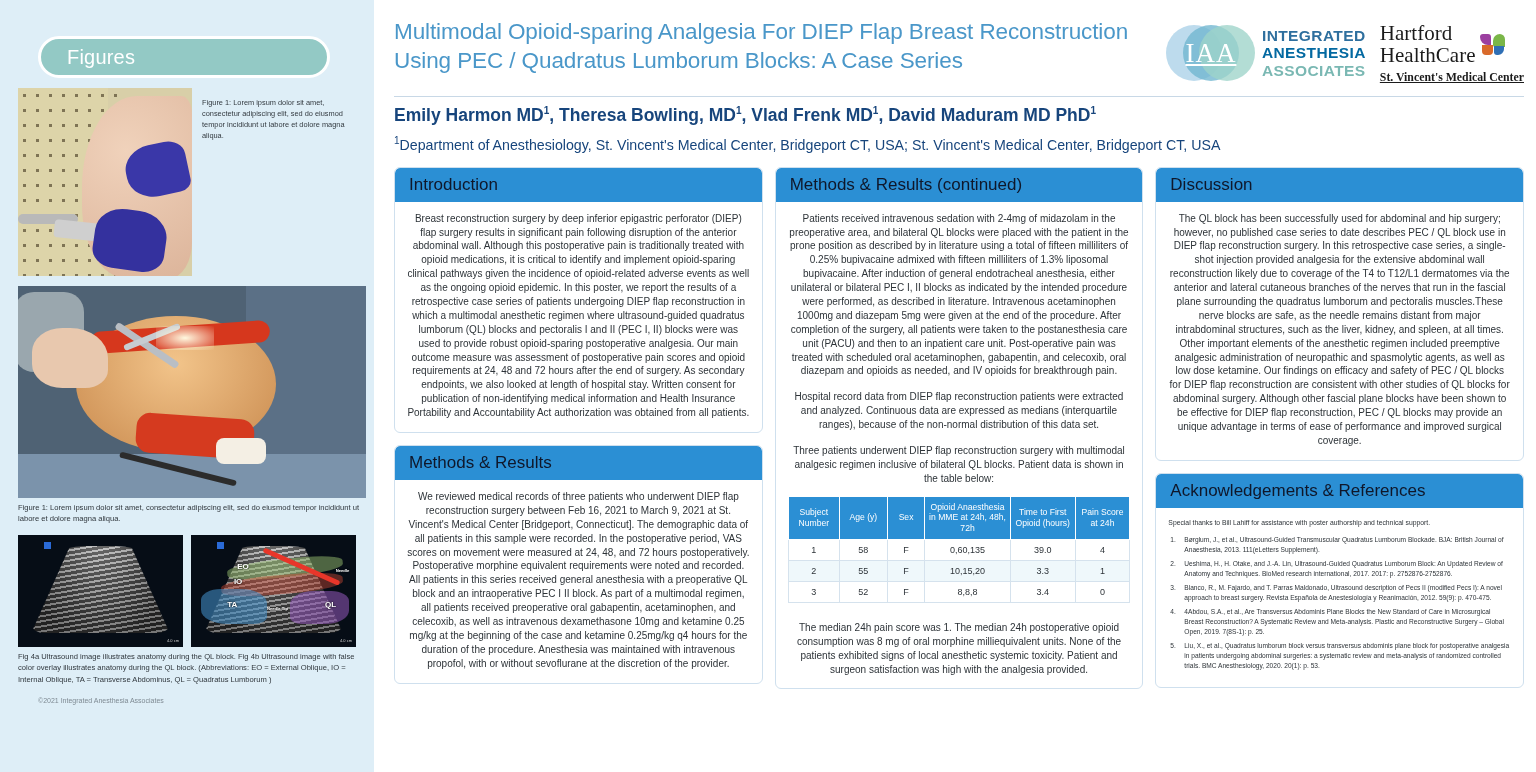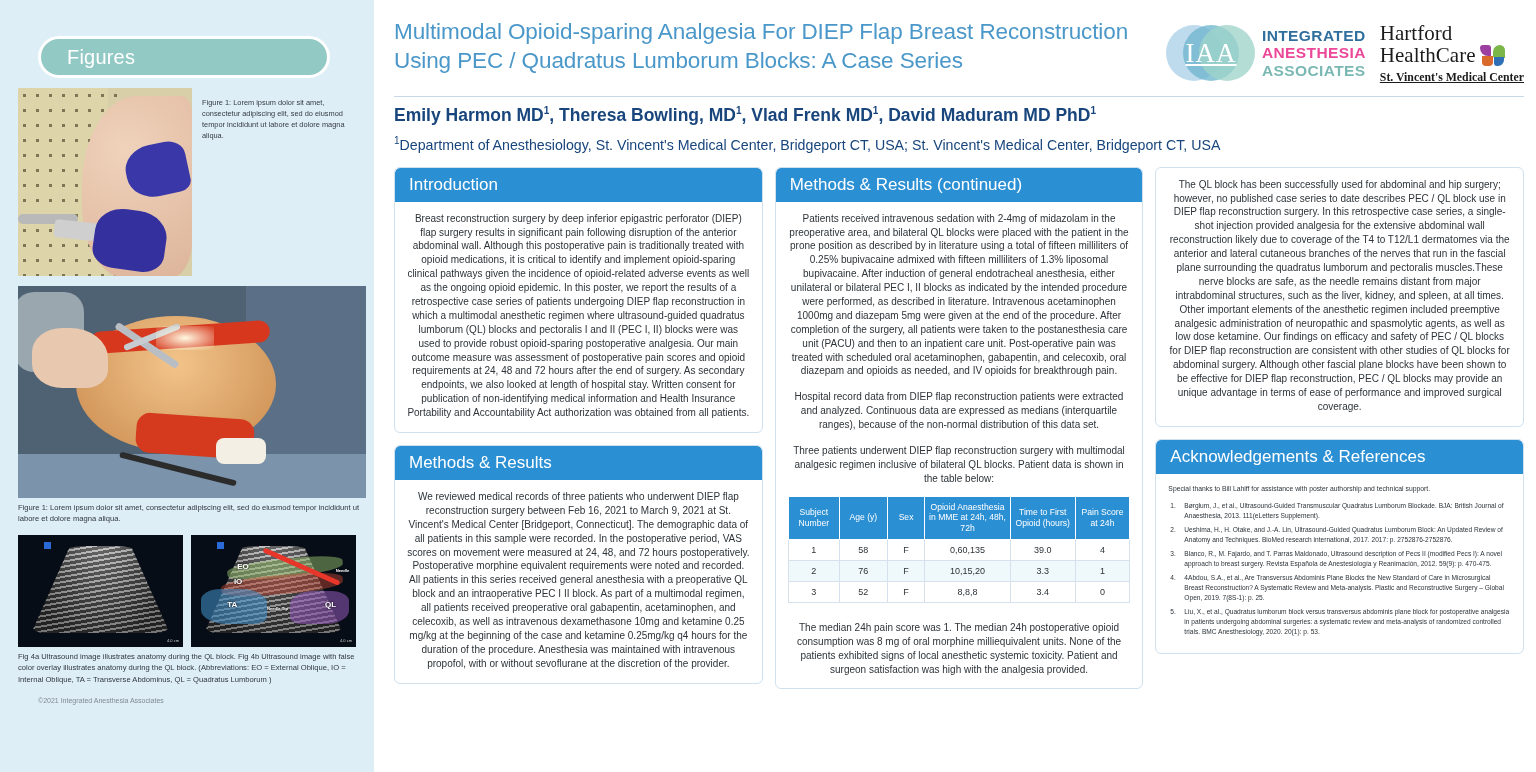--- a/index.html
+++ b/index.html
@@ -143,25 +143,25 @@
   .iaa-c2 { left: 17px; background: #6fb6cf; }
   .iaa-c3 { left: 33px; background: #9ed3c9; }
   .iaa-text-letters {
     position: absolute; inset: 0; display: flex; align-items: center;
     justify-content: center; color: #ffffff; font-size: 27px;
     font-family: "Liberation Serif", serif; letter-spacing: 1px; padding-left: 2px; text-decoration: underline;
   }
   .iaa-words { line-height: 1.12; }
   .iaa-words div { font-size: 15.5px; font-weight: 700; letter-spacing: .4px; }
   .iaa-w1 { color: #2e6f9e; }
-  .iaa-w2 { color: #ec4899; }
+  .iaa-w2 { color: #0369a1; }
   .iaa-w3 { color: #7ab8b3; }
 
   .hhc-logo { padding-top: 2px; }
-  .hhc-top { display: flex; align-items: flex-end; }
+  .hhc-top { display: flex; align-items: center; }
   .hhc-name { font-family: "Liberation Serif", serif; font-size: 21px; line-height: 1.06; color: #1b1b1b; font-weight: 400;}
   .hhc-mark { position: relative; width: 26px; height: 22px; margin-left: 5px; margin-top: 1px;}
   .m1{position:absolute;left:0;top:0;width:11px;height:11px;background:#9c3fa0;border-radius:3px 3px 0 8px;}
   .m2{position:absolute;left:13px;top:0;width:12px;height:13px;background:#7ab648;border-radius:8px 6px 0 3px;}
   .m3{position:absolute;left:2px;top:11px;width:11px;height:10px;background:#d96a2b;border-radius:0 0 4px 4px;}
   .m4{position:absolute;left:14px;top:12px;width:10px;height:9px;background:#2f6fb5;border-radius:0 0 6px 3px;}
   .hhc-sub { font-family: "Liberation Serif", serif; font-size: 11.8px; color: #1b1b1b; font-weight: 700; margin-top: 3px; text-decoration: underline;}
 
   .rule { height: 1px; background: #c8d8e6; margin: 10px 0 8px 0; }
 
@@ -174,21 +174,21 @@
   .columns { display: flex; gap: 12px; margin-top: 14px; }
   .col { flex: 1; display: flex; flex-direction: column; gap: 12px; }
 
   .card {
     background: #ffffff;
     border: 1px solid #cfe0ee;
     border-radius: 6px;
     overflow: hidden;
   }
   .card-head {
-    background: #2b8fd4; color: #ffffff;
+    background: #2b8fd4; color: #0f172a;
     padding: 7px 14px; font-size: 17px; font-weight: 400;
     border-radius: 5px 5px 0 0;
   }
   .card-body { padding: 10px 12px 12px 12px; }
   .body-text {
     font-size: 10px; line-height: 1.39; color: #2d3338; text-align: center;
   }
   .body-text + .body-text { margin-top: 12px; }
 
   
@@ -382,21 +382,21 @@
                 <tr>
                   <td>1</td>
                   <td>58</td>
                   <td>F</td>
                   <td>0,60,135</td>
                   <td>39.0</td>
                   <td>4</td>
                 </tr>
                 <tr class="alt">
                   <td>2</td>
-                  <td>76</td>
+                  <td>55</td>
                   <td>F</td>
                   <td>10,15,20</td>
                   <td>3.3</td>
                   <td>1</td>
                 </tr>
                 <tr>
                   <td>3</td>
                   <td>52</td>
                   <td>F</td>
                   <td>8,8,8</td>
@@ -408,20 +408,21 @@
 
             <p class="body-text">The median 24h pain score was 1. The median 24h postoperative opioid consumption was 8 mg of oral morphine milliequivalent units. None of the patients exhibited signs of local anesthetic systemic toxicity. Patient and surgeon satisfaction was high with the analgesia provided.</p>
           </div>
         </section>
 
       </div>
 
       <div class="col">
 
         <section class="card">
+          <div class="card-head">Discussion</div>
           <div class="card-body">
             <p class="body-text">The QL block has been successfully used for abdominal and hip surgery; however, no published case series to date describes PEC / QL block use in DIEP flap reconstruction surgery. In this retrospective case series, a single-shot injection provided analgesia for the extensive abdominal wall reconstruction likely due to coverage of the T4 to T12/L1 dermatomes via the anterior and lateral cutaneous branches of the nerves that run in the fascial plane surrounding the quadratus lumborum and pectoralis muscles.These nerve blocks are safe, as the needle remains distant from major intrabdominal structures, such as the liver, kidney, and spleen, at all times. Other important elements of the anesthetic regimen included preemptive analgesic administration of neuropathic and spasmolytic agents, as well as low dose ketamine. Our findings on efficacy and safety of PEC / QL blocks for DIEP flap reconstruction are consistent with other studies of QL blocks for abdominal surgery. Although other fascial plane blocks have been shown to be effective for DIEP flap reconstruction, PEC / QL blocks may provide an unique advantage in terms of ease of performance and improved surgical coverage.</p>
           </div>
         </section>
 
         <section class="card">
           <div class="card-head">Acknowledgements &amp; References</div>
           <div class="card-body">
             <p class="ack-note">Special thanks to Bill Lahiff for assistance with poster authorship and technical support.</p>
             <ol class="refs">

